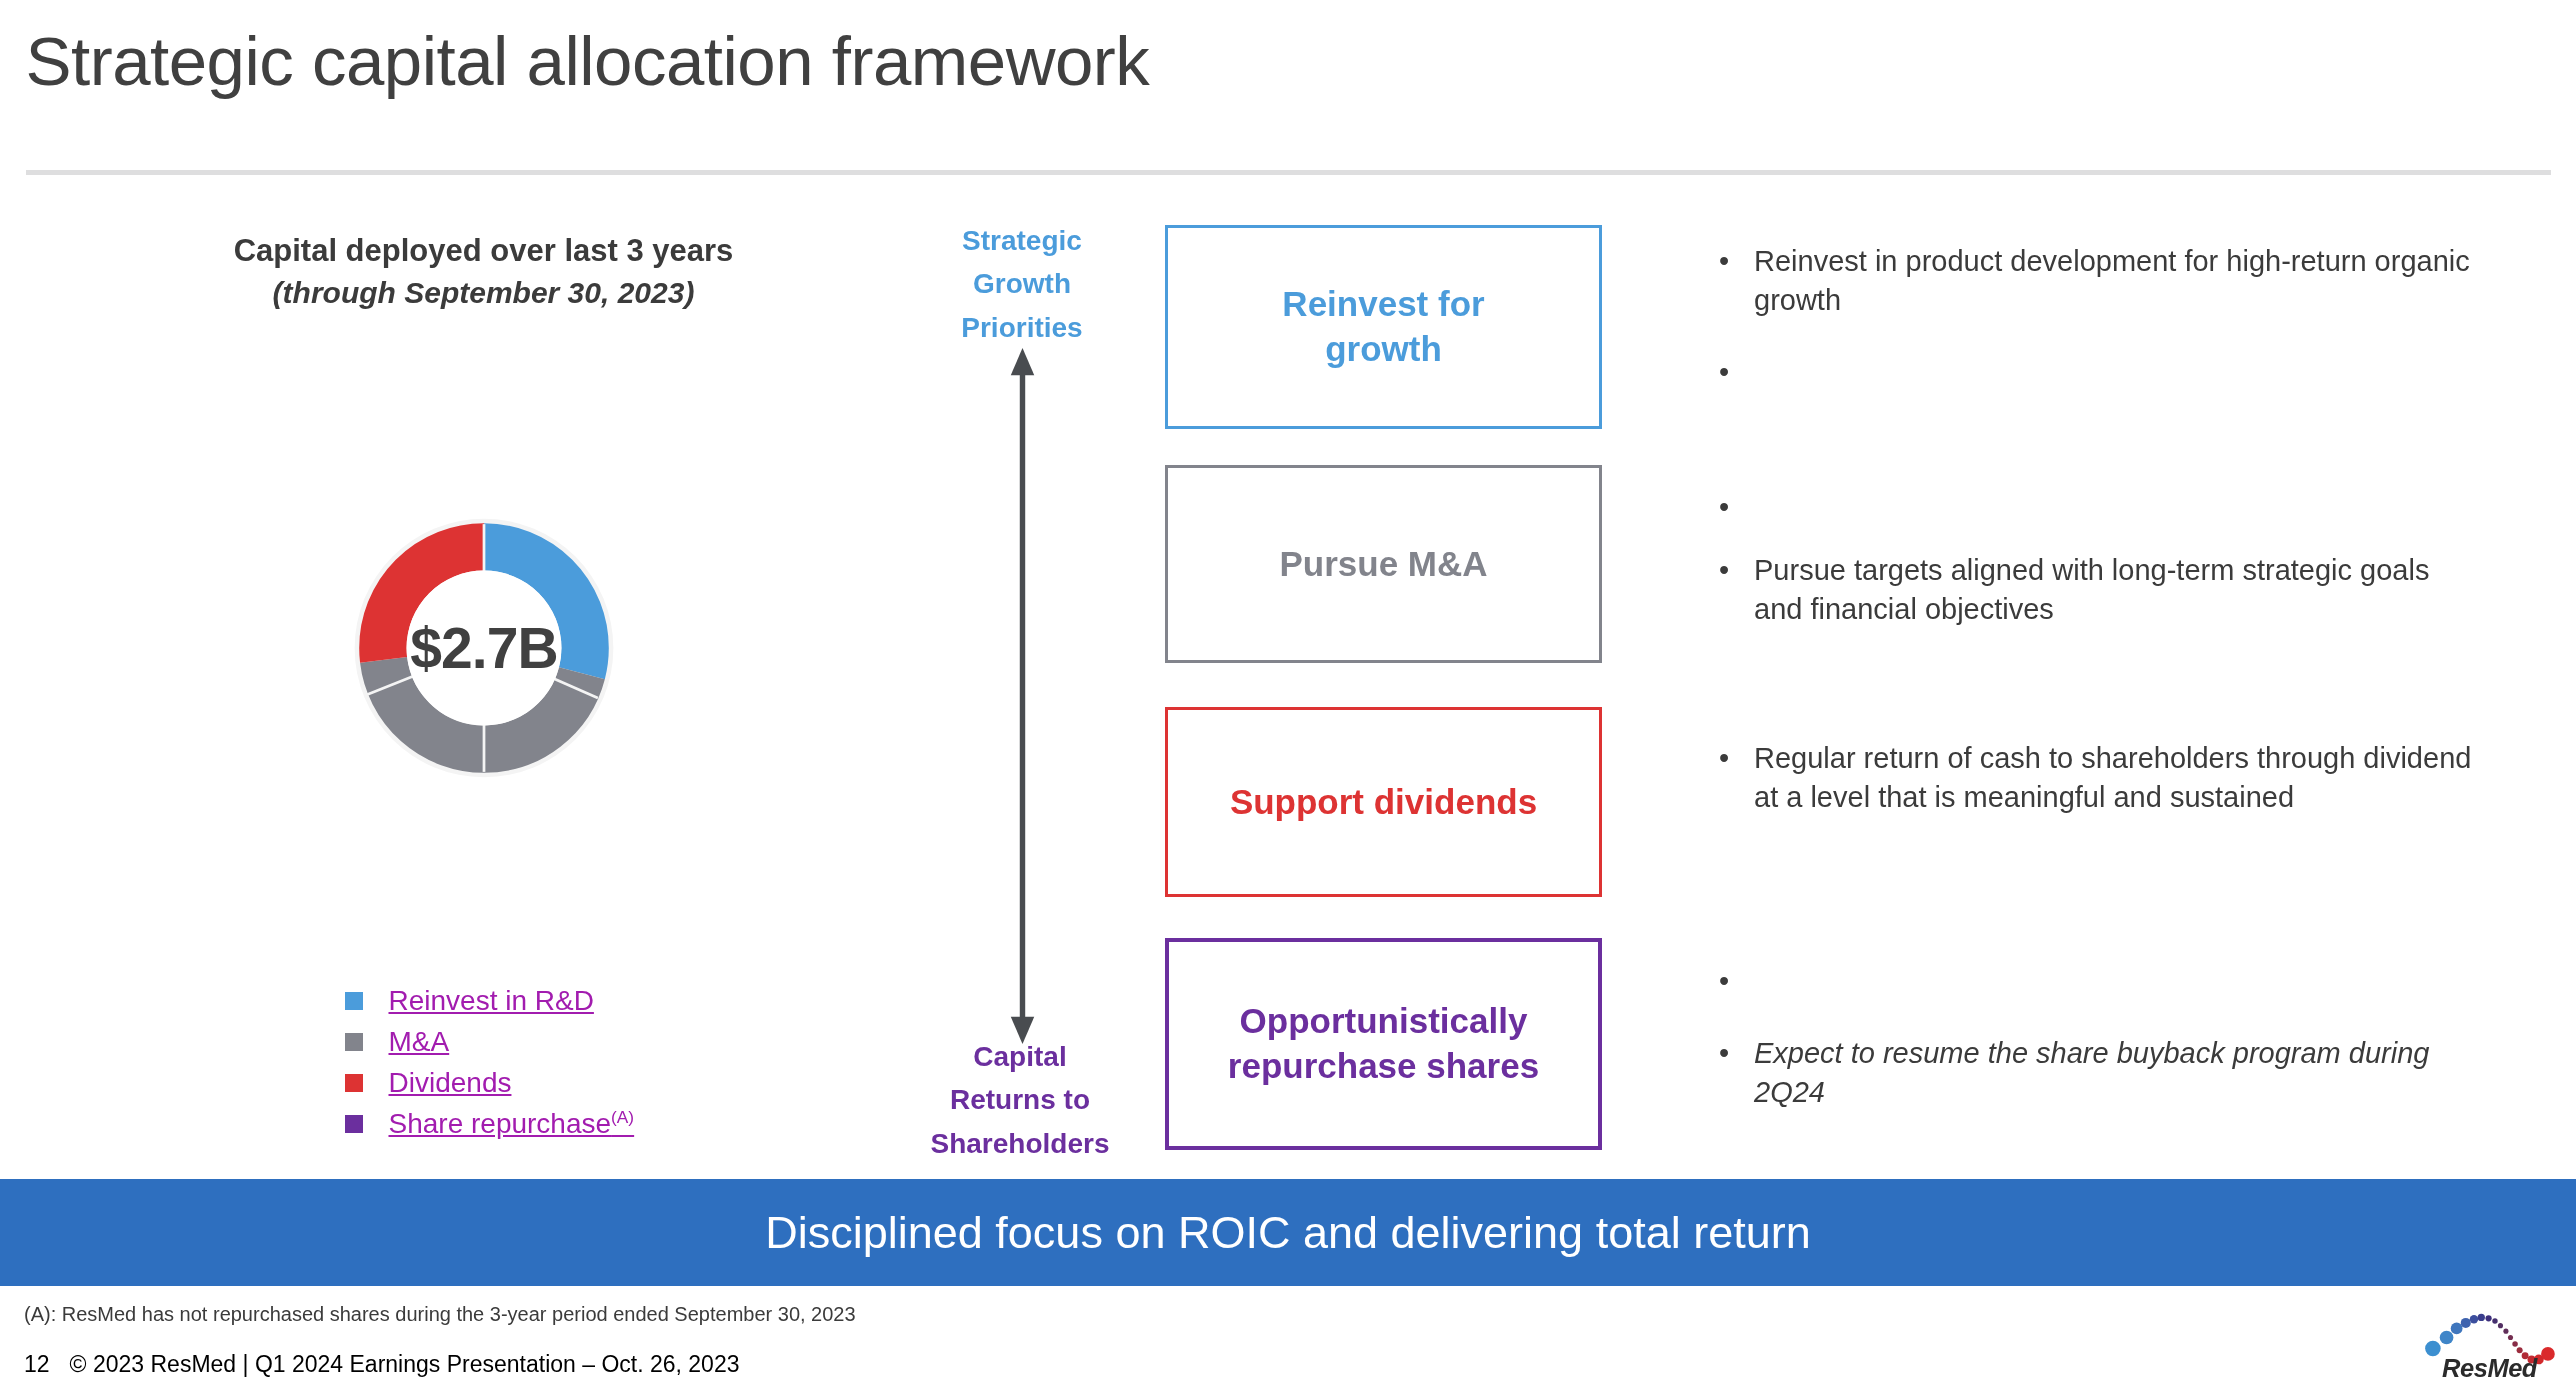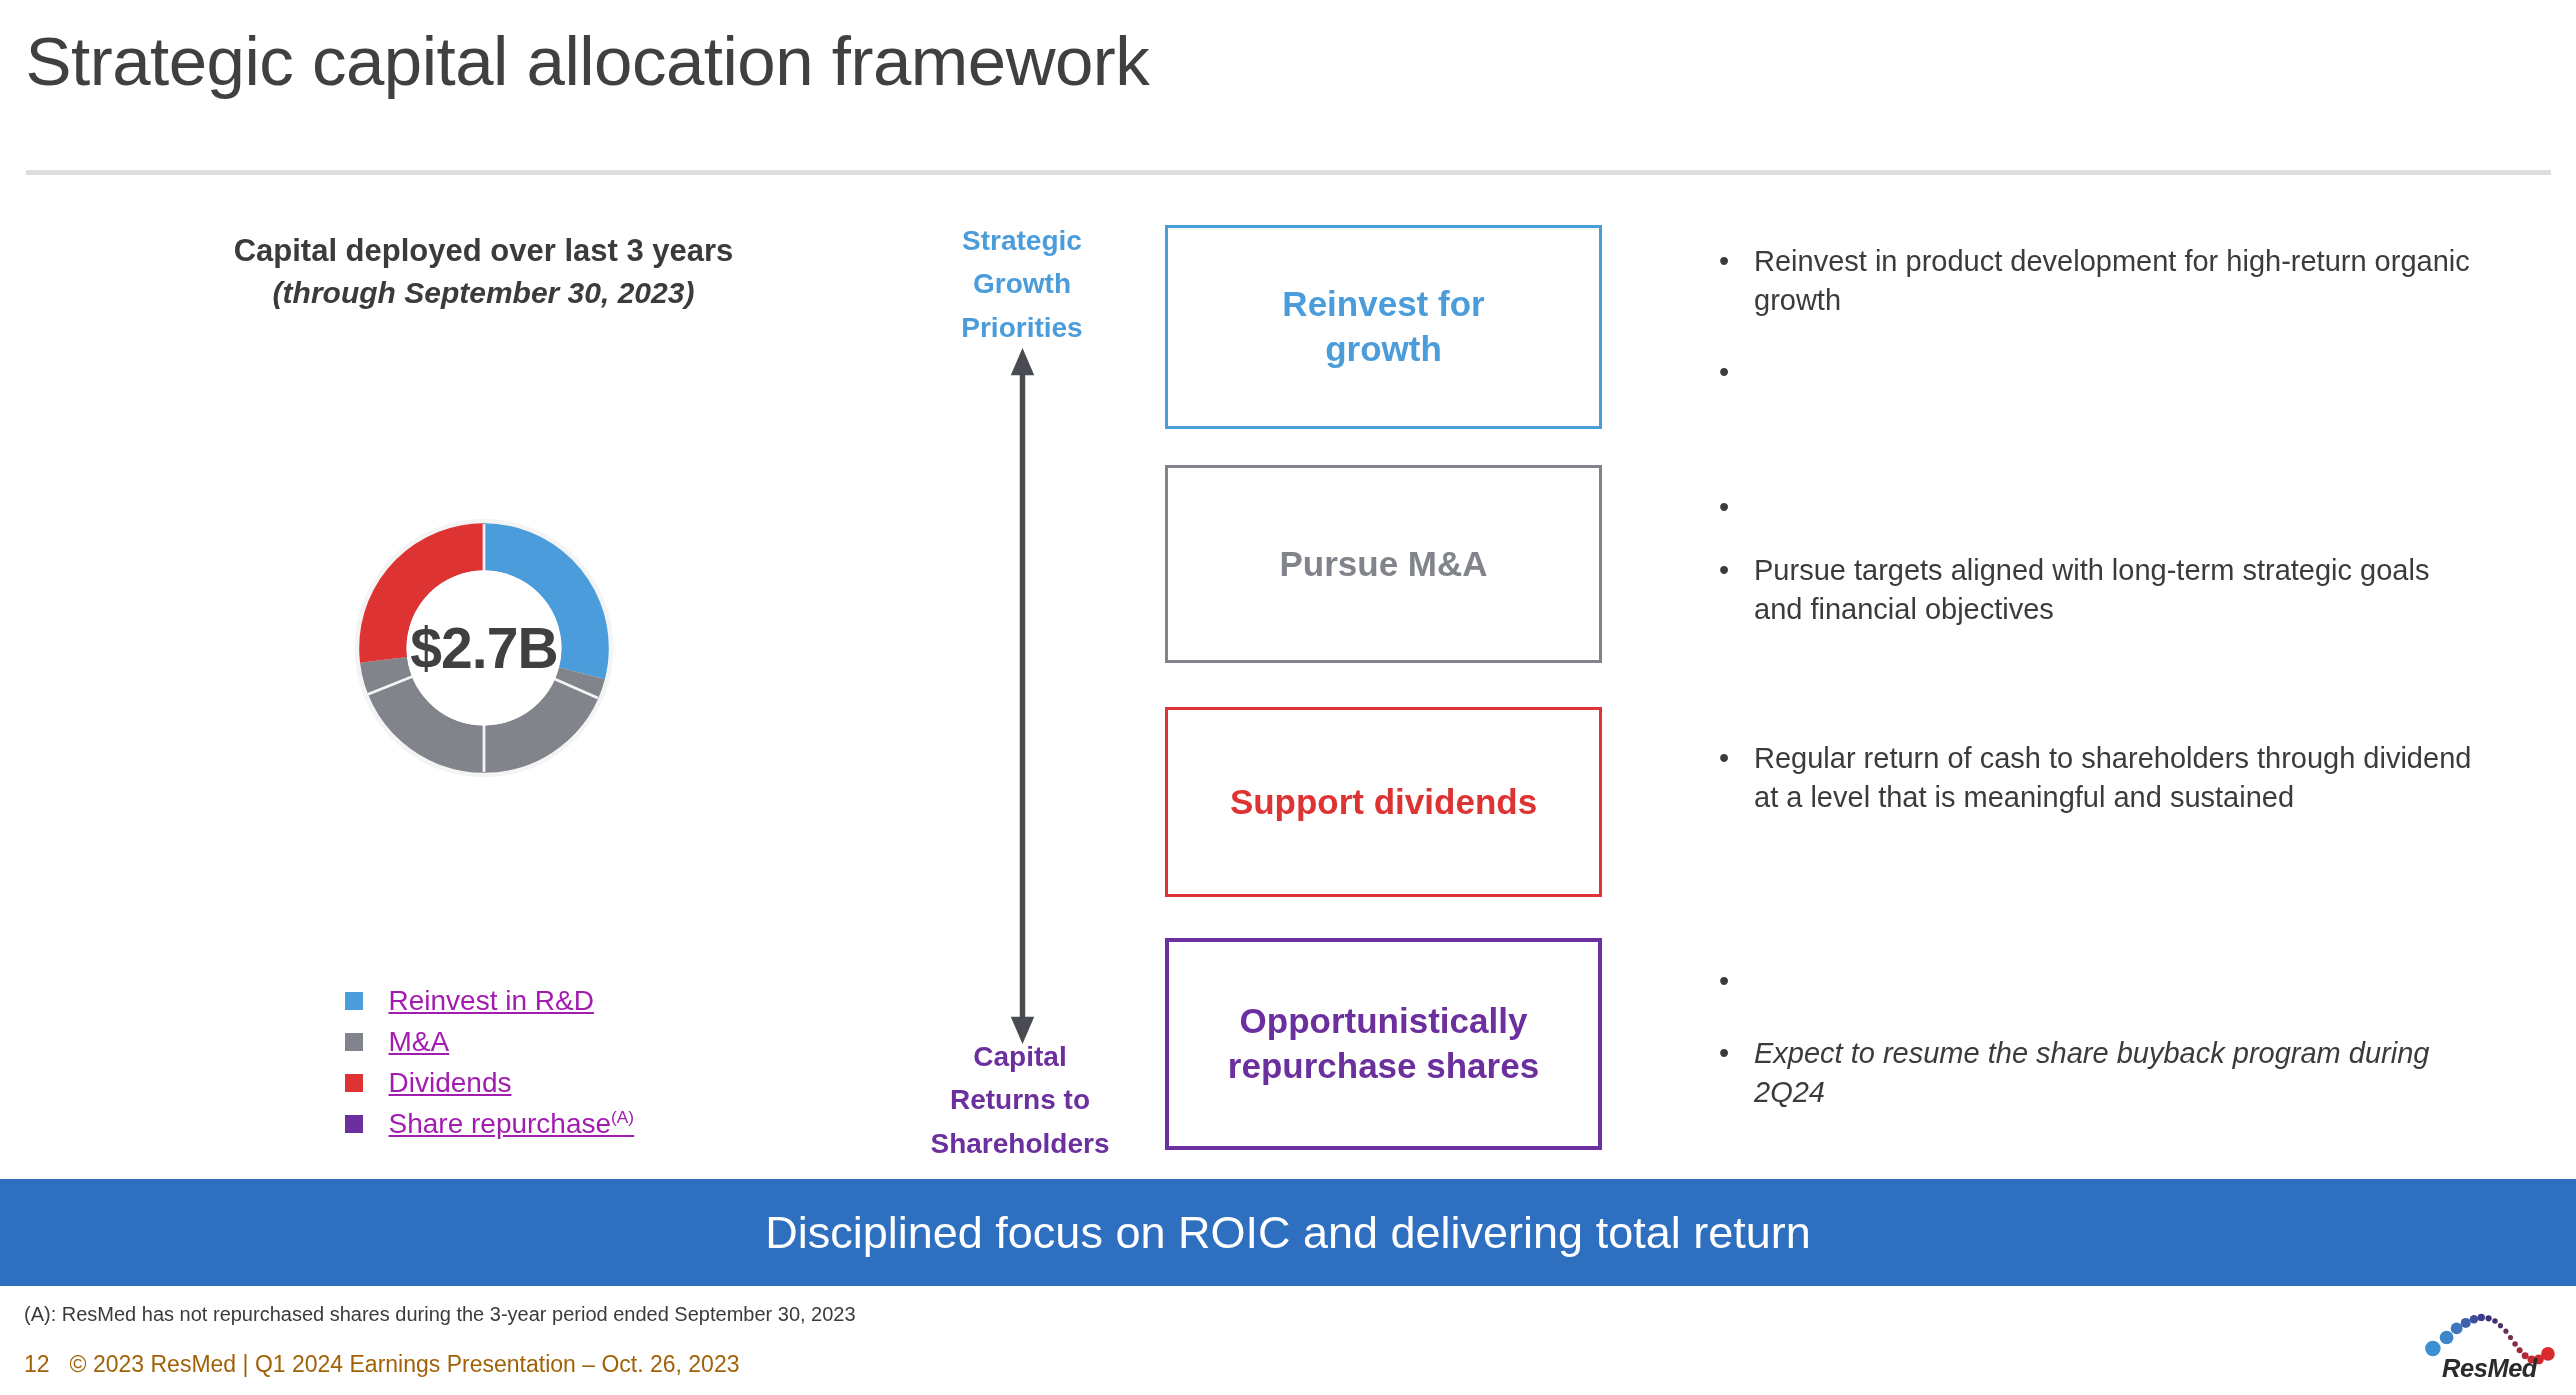--- a/index.html
+++ b/index.html
@@ -214,21 +214,21 @@
     font-size: 20px;
     color: #3b3b3b;
   }
   .footer-line {
     position: absolute;
     left: 24px;
     top: 1351px;
     display: flex;
     align-items: center;
     font-size: 23px;
-    color: #a16207;
+    color: #000000;
   }
   .footer-page { margin-right: 20px; }
 
   
   .logo {
     position: absolute;
     left: 2421px;
     top: 1301px;
     width: 137px;
     height: 84px;

